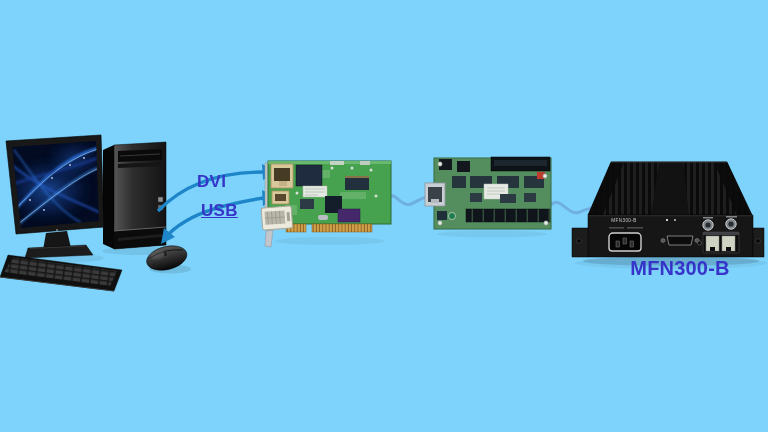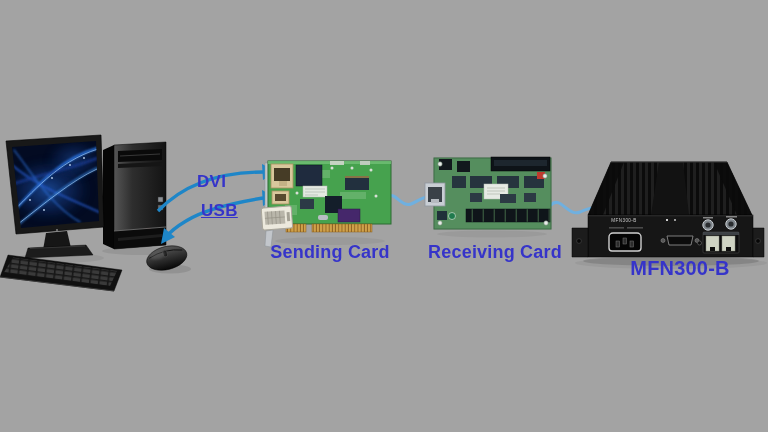--- a/index.html
+++ b/index.html
@@ -1,17 +1,17 @@
 <!DOCTYPE html>
 <html style="--label-blue: #3634c9; --arrow-blue: #1e86c8; --cable-blue: #6fb0e0; --pcb-green: #46a24e; --device-black: #161616; --gold: #d0a24a;"><head>
 <meta charset="utf-8">
 <style>
   html,body{margin:0;padding:0;background:#fff;}
   .canvas{
-    position:relative;width:768px;height:432px;background:#a3a3a3;overflow:hidden;
+    position:relative;width:768px;height:432px;background:#7dd3fc;overflow:hidden;
     font-family:"Liberation Sans","DejaVu Sans",sans-serif;
   }
   .canvas svg{position:absolute;left:0;top:0;}
   .lbl{position:absolute;color:var(--label-blue,#3634c9);font-weight:bold;line-height:1.05;}
   .conn-lbl{font-size:17px;letter-spacing:.3px;}
   .node-lbl{width:200px;text-align:center;font-size:18px;letter-spacing:.2px;}
   #dvi-label{left:197px;top:173px;}
   #usb-label{left:201px;top:202px;text-decoration:underline;}
   #sending-label{left:230px;top:243px;}
   #receiving-label{left:395px;top:243px;}
@@ -280,17 +280,15 @@
       <rect x="706" y="236" width="13" height="15" fill="#cfd3c3" stroke="#8d9184" stroke-width="0.5"></rect>
       <rect x="710" y="247" width="5" height="4" fill="#0d0d0d"></rect>
       <rect x="722" y="236" width="13" height="15" fill="#cfd3c3" stroke="#8d9184" stroke-width="0.5"></rect>
       <rect x="726" y="247" width="5" height="4" fill="#0d0d0d"></rect>
     </g>
   </g>
 </svg>
 
 <div class="lbl conn-lbl" id="dvi-label">DVI</div>
 <div class="lbl conn-lbl" id="usb-label">USB</div>
-<div class="lbl node-lbl" id="sending-label">Sending Card</div>
-<div class="lbl node-lbl" id="receiving-label">Receiving Card</div>
 <div class="lbl node-lbl" id="mfn-label">MFN300-B</div>
 
 </div>
 
 </body></html>

